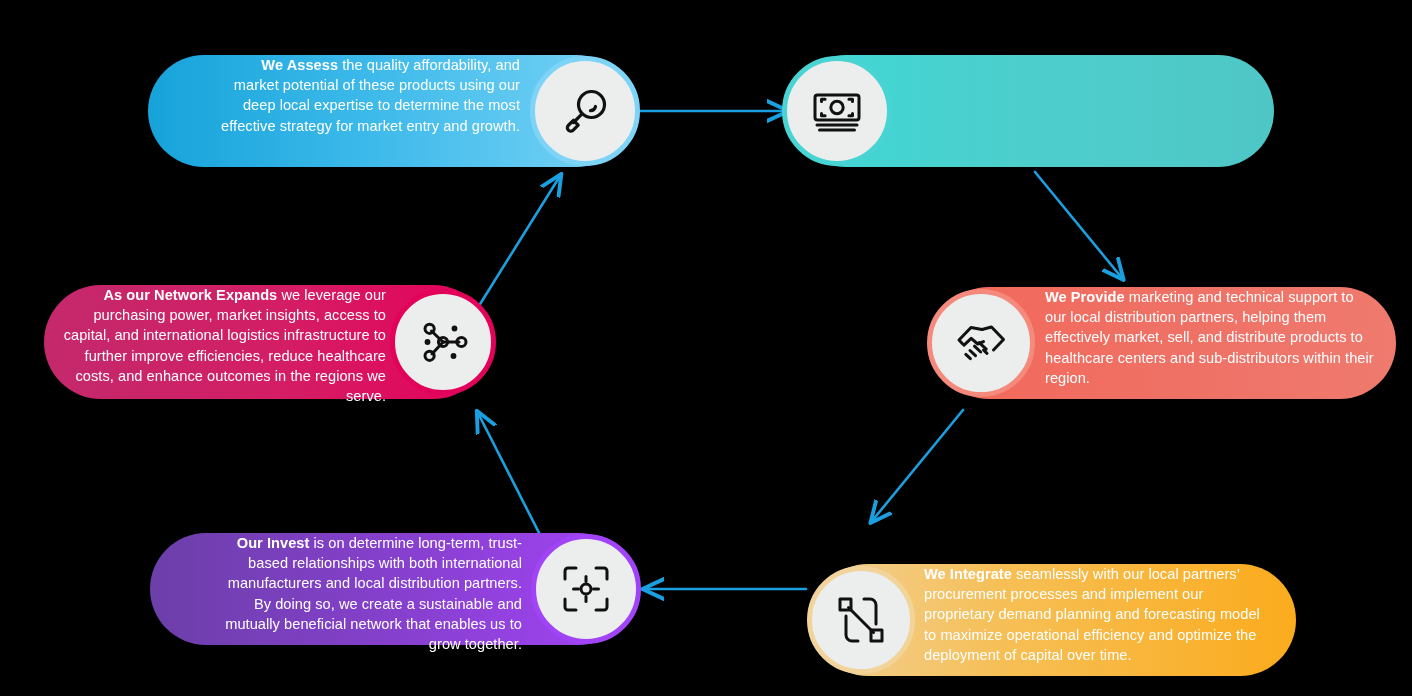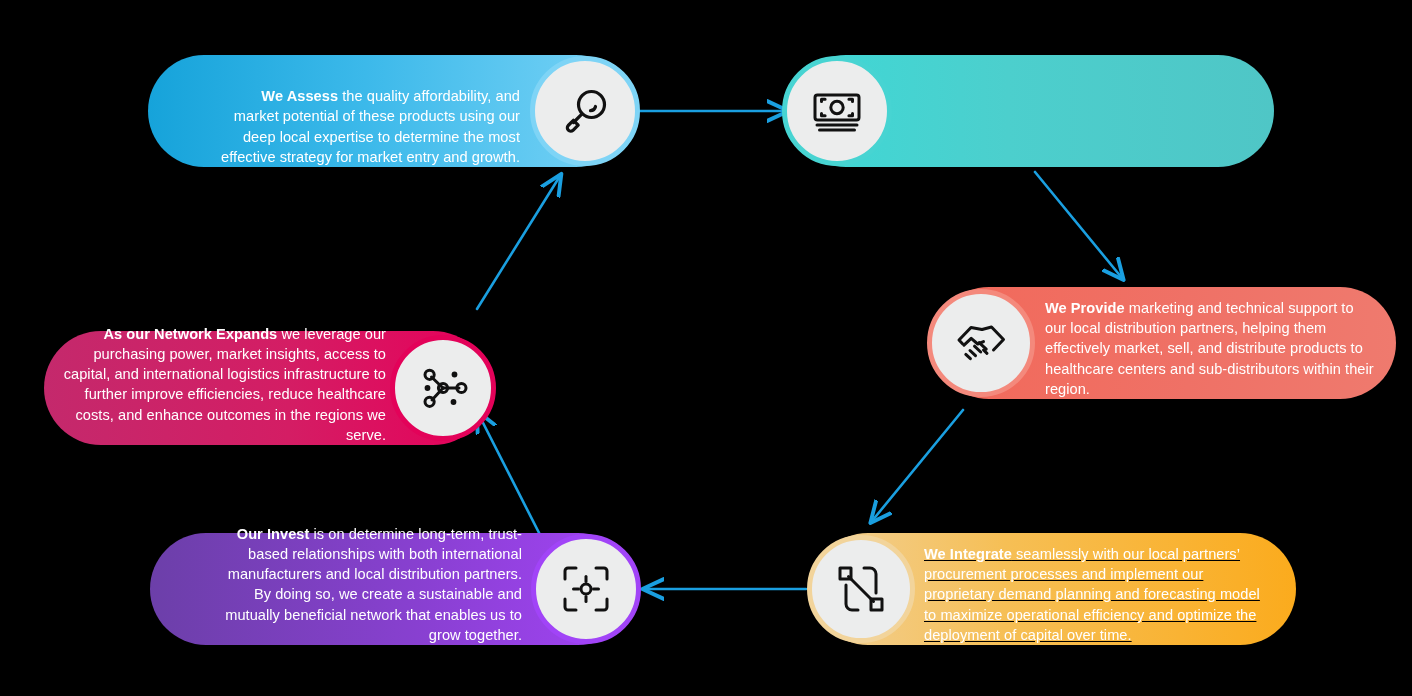--- a/index.html
+++ b/index.html
@@ -8,21 +8,21 @@
     width:1412px; height:696px;
     font-family:"Liberation Sans", sans-serif;
     position:relative; overflow:hidden;
   }
   #stage{ position:absolute; inset:0; width:1412px; height:696px; }
 
   .arrows{ position:absolute; left:0; top:0; width:1412px; height:696px; pointer-events:none; z-index:1; }
 
   .pill{
     position:absolute;
-    display:flex; align-items:flex-end;
+    display:flex; align-items:flex-start;
     border-radius:999px;
     z-index:2;
   }
   .pill .txt{
     color:#ffffff;
     font-size:14.6px;
     line-height:20.2px;
     letter-spacing:.05px;
   }
   .pill .txt b{ font-weight:bold; }
@@ -63,23 +63,23 @@
     background:linear-gradient(90deg,#f2695a 0%,#ef7166 55%,#ef7a6e 100%);
     padding-left:112px; padding-right:22px;
   }
   #pill-provide .txt{ text-align:left; width:330px; }
   #pill-provide .badge{
     position:absolute; left:-6px; top:50%; transform:translateY(-50%);
     width:108px; height:108px; border:5px solid #f4897c;
   }
 
   #pill-integrate{
-    left:812px; top:533px; width:484px; height:112px;
+    left:812px; top:564px; width:484px; height:112px;
     background:linear-gradient(90deg,#f1d096 0%,#f6bf55 40%,#fbab1d 100%);
-    padding-left:112px; padding-right:22px;text-decoration:underline;
+    padding-left:112px; padding-right:22px;
   }
   #pill-integrate .txt{ text-align:left; width:340px; }
   #pill-integrate .badge{
     position:absolute; left:-5px; top:50%; transform:translateY(-50%);
     width:108px; height:108px; border:5px solid #f2d49b;
   }
 
   #pill-focus{
     left:150px; top:533px; width:484px; height:112px;
     background:linear-gradient(90deg,#6c3fa9 0%,#8840d0 55%,#a343f6 100%);
@@ -90,21 +90,20 @@
   #pill-focus .badge{
     position:absolute; right:-7px; top:50%; transform:translateY(-50%);
     width:110px; height:110px; border:5px solid #a144f7;
   }
 
   #pill-network{
     left:44px; top:285px; width:446px; height:114px;
     background:linear-gradient(90deg,#c4296c 0%,#d41d64 55%,#e6005a 100%);
     padding-left:18px; padding-right:104px;
     justify-content:flex-end;
-    margin-top:46px;
   }
   #pill-network .txt{ text-align:right; width:330px; }
   #pill-network .badge{
     position:absolute; right:-6px; top:50%; transform:translateY(-50%);
     width:106px; height:106px; border:5px solid #e30259;
   }
 </style>
 </head>
 <body>
 

